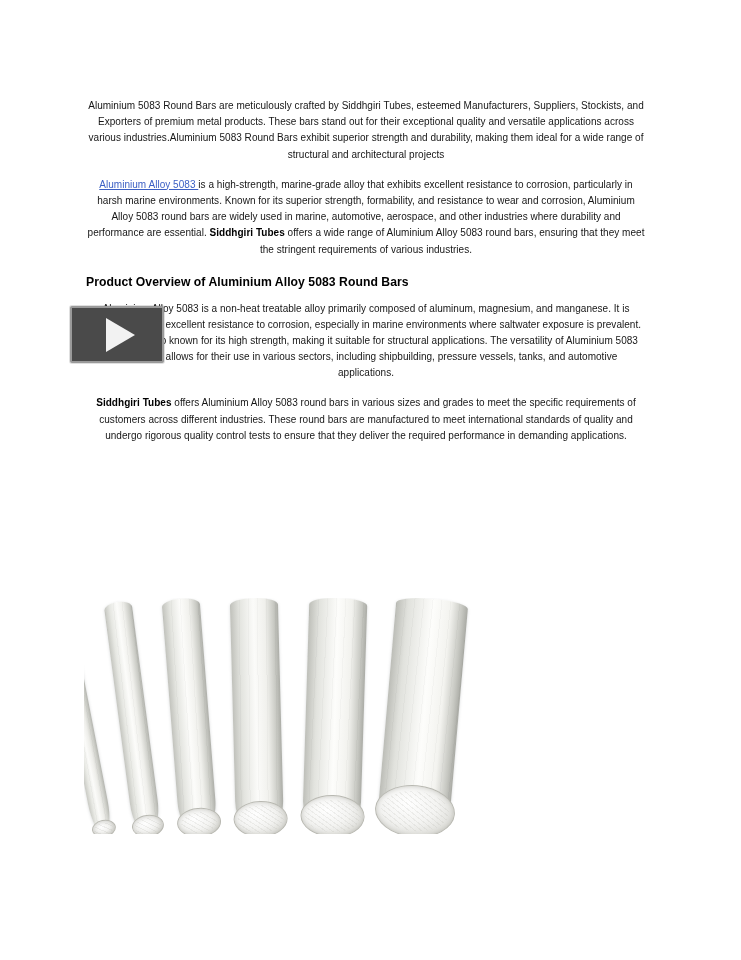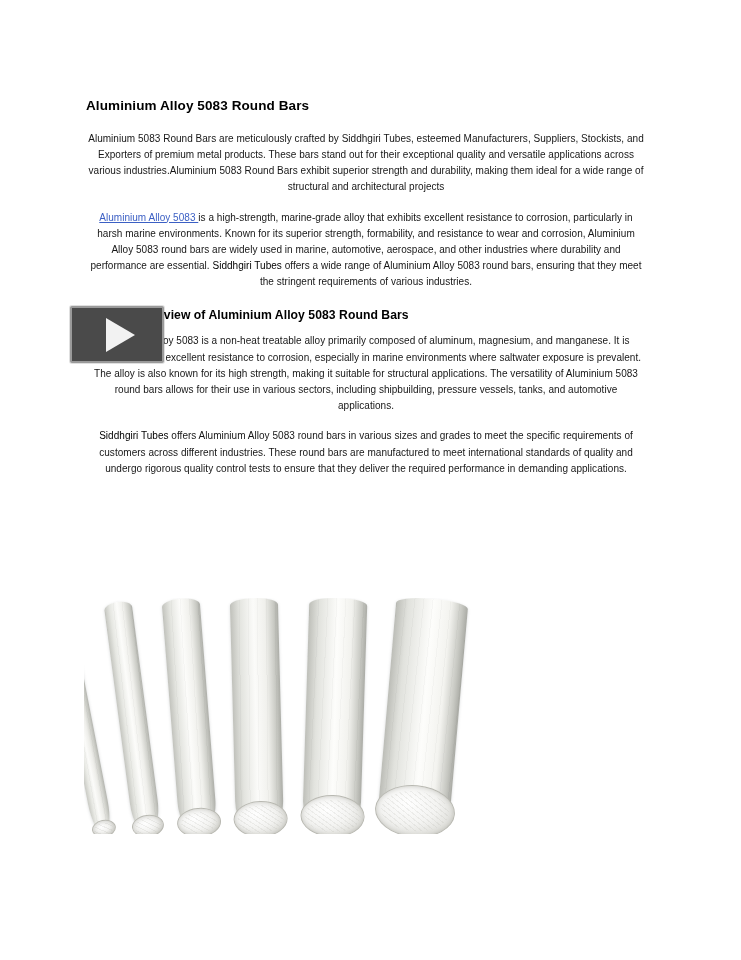--- a/index.html
+++ b/index.html
@@ -59,21 +59,21 @@
     letter-spacing: 0.03px;
   }
 
   p.para.wide { width: 560px; }
 
   a.inline-link {
     color: #3b5fc4;
   }
 
   strong.bold-name {
-    font-weight: normal;
+    font-weight: bold;
     color: #000;
     margin-top: 48px;
   }
 
   
   .play-overlay {
     position: absolute;
     left: 70px;
     top: 306px;
     width: 94px;
@@ -153,21 +153,20 @@
     opacity: .55;
   }
 </style>
 </head>
 <body>
 
 <div class="page">
 
   <div class="doc-body">
 
-    <h1 class="doc-title">Aluminium Alloy 5083 Round Bars</h1>
 
     <p class="para wide">Aluminium 5083 Round Bars are meticulously crafted by Siddhgiri Tubes, esteemed Manufacturers, Suppliers, Stockists, and Exporters of premium metal products. These bars stand out for their exceptional quality and versatile applications across various industries.Aluminium 5083 Round Bars exhibit superior strength and durability, making them ideal for a wide range of structural and architectural projects</p>
 
     <p class="para wide"><a class="inline-link" href="#">Aluminium Alloy 5083 </a><span>is a high-strength, marine-grade alloy that exhibits excellent resistance to corrosion, particularly in harsh marine environments. Known for its superior strength, formability, and resistance to wear and corrosion, Aluminium Alloy 5083 round bars are widely used in marine, automotive, aerospace, and other industries where durability and performance are essential. </span><strong class="bold-name">Siddhgiri Tubes</strong><span> offers a wide range of Aluminium Alloy 5083 round bars, ensuring that they meet the stringent requirements of various industries.</span></p>
 
     <h2 class="section-heading">Product Overview of Aluminium Alloy 5083 Round Bars</h2>
 
     <p class="para wide">Aluminium Alloy 5083 is a non-heat treatable alloy primarily composed of aluminum, magnesium, and manganese. It is renowned for its excellent resistance to corrosion, especially in marine environments where saltwater exposure is prevalent. The alloy is also known for its high strength, making it suitable for structural applications. The versatility of Aluminium 5083 round bars allows for their use in various sectors, including shipbuilding, pressure vessels, tanks, and automotive applications.</p>
 
     <p class="para wide"><strong class="bold-name">Siddhgiri Tubes</strong><span> offers Aluminium Alloy 5083 round bars in various sizes and grades to meet the specific requirements of customers across different industries. These round bars are manufactured to meet international standards of quality and undergo rigorous quality control tests to ensure that they deliver the required performance in demanding applications.</span></p>

